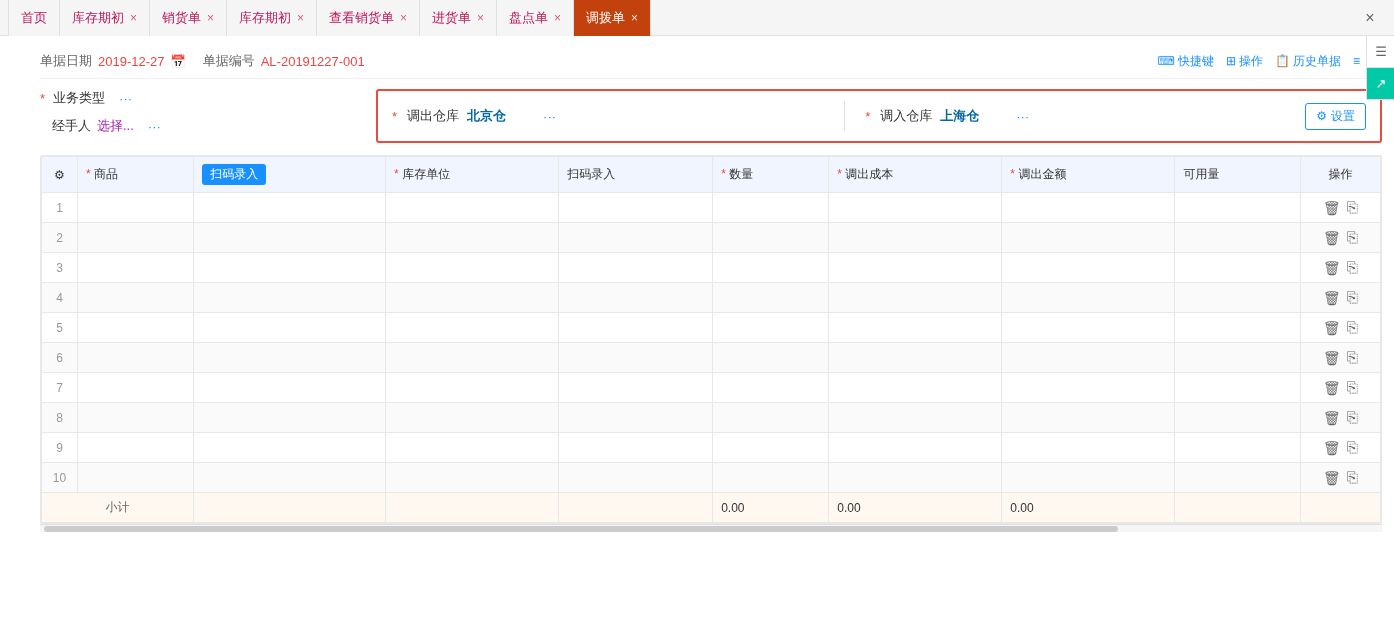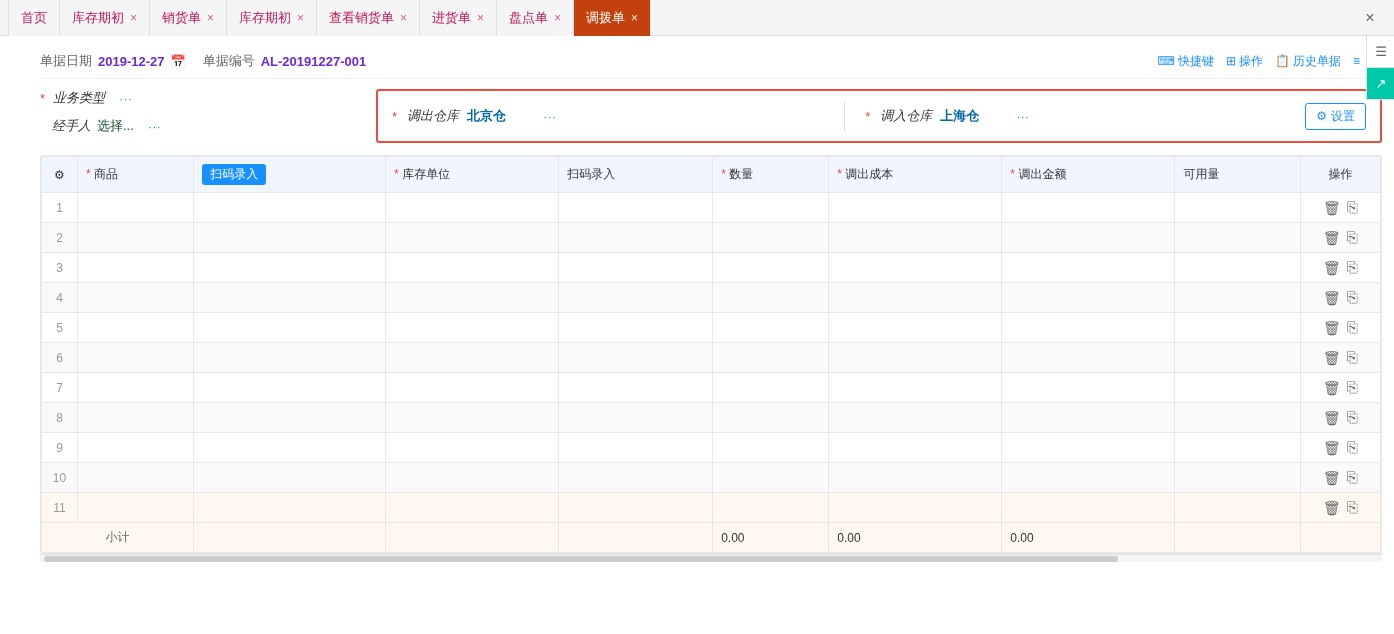--- a/index.html
+++ b/index.html
@@ -62,21 +62,21 @@
       margin-bottom: 10px;
     }
     .header-left {
       display: flex; align-items: center; gap: 16px;
       flex: 1;
     }
     .header-field {
       display: flex; align-items: center; gap: 6px;
     }
     .header-label { color: #666; }
-    .header-value { color: #6d28d9; font-weight: 700; }
+    .header-value { color: #ef4444; font-weight: 400; }
     .date-icon {
       color: #1890ff;
       cursor: pointer;
     }
     .header-right {
       display: flex; align-items: center; gap: 12px;
       color: #1890ff;
       font-size: 12px;
     }
     .header-right-item {
@@ -98,21 +98,21 @@
       border: 2px solid #e74c3c;
       border-radius: 3px;
       padding: 10px 14px;
       display: flex; align-items: center;
       gap: 0;
     }
     .form-field {
       display: flex; align-items: center; gap: 6px;
     }
     .required-star { color: #e74c3c; margin-right: 2px; }
-    .field-label { color: #333; font-style: italic; }
+    .field-label { color: #333; }
     .field-value { color: #0369a1; font-weight: 700; min-width: 60px; }
     .field-select {
       display: flex; align-items: center; gap: 4px;
       border: 1px solid #ddd;
       border-radius: 3px;
       padding: 3px 8px;
       min-width: 160px;
       background: #fff;
       cursor: pointer;
     }
@@ -139,21 +139,21 @@
       border: 1px solid #1890ff;
       border-radius: 3px;
       color: #1890ff;
       cursor: pointer;
       font-size: 12px;
       margin-left: 8px;
     }
     .person-row {
       display: flex; align-items: center; 
     }
-    .person-placeholder { color: #14532d; }
+    .person-placeholder { color: #a21caf; }
 
     
     .table-container {
       border: 1px solid #e8e8e8;
       border-radius: 2px;
       overflow: hidden;
     }
     table {
       width: 100%;
       border-collapse: collapse;
@@ -558,37 +558,20 @@
           <td></td>
           <td></td>
           <td class="action-col">
             <div class="action-icons">
               <span class="icon-btn">🗑</span>
               <span class="icon-btn">⎘</span>
             </div>
           </td>
         </tr>
         <tr class="subtotal">
-          <td class="row-num">11</td>
-          <td></td>
-          <td></td>
-          <td></td>
-          <td></td>
-          <td></td>
-          <td></td>
-          <td></td>
-          <td></td>
-          <td class="action-col">
-            <div class="action-icons">
-              <span class="icon-btn">🗑</span>
-              <span class="icon-btn">⎘</span>
-            </div>
-          </td>
-        </tr>
-        <tr class="subtotal">
           <td colspan="2" class="subtotal-label">小计</td>
           <td></td>
           <td></td>
           <td></td>
           <td>0.00</td>
           <td>0.00</td>
           <td>0.00</td>
           <td></td>
           <td></td>
         </tr>

